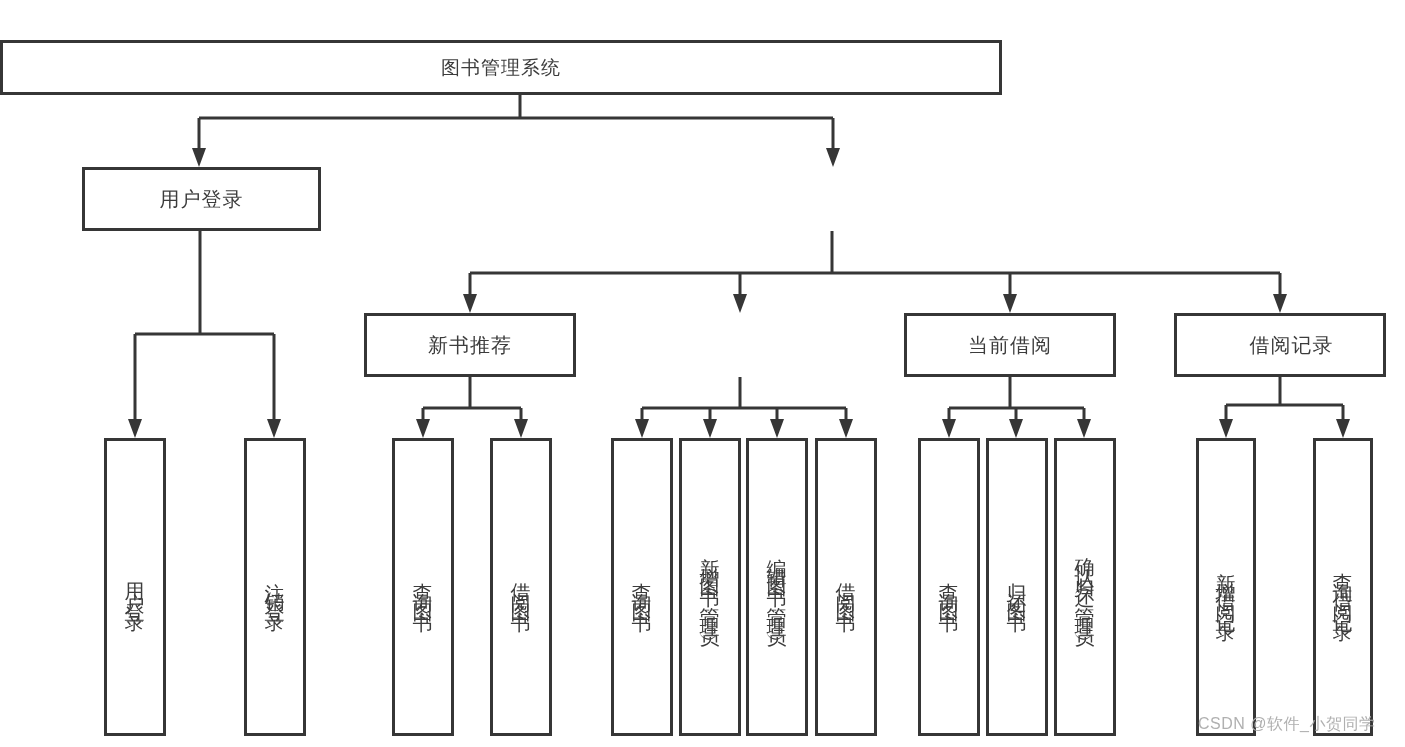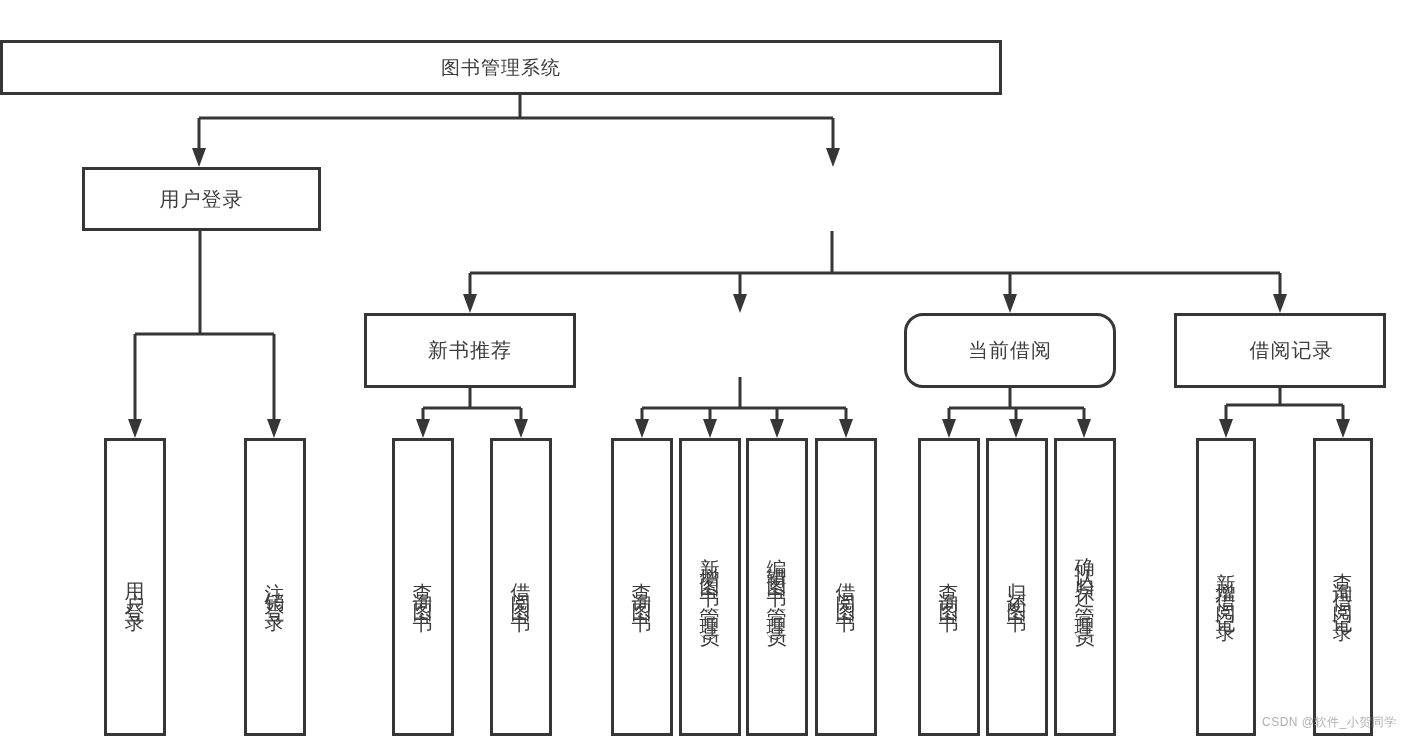--- a/index.html
+++ b/index.html
@@ -27,24 +27,24 @@
     background:#fff;
     display:flex;align-items:center;justify-content:center;
     color:var(--text);
     font-size:20px;
     letter-spacing:1px;
     white-space:nowrap;
   }
   .node-root{left:0;top:13px;width:1002px;height:55px;font-size:19px;margin-top:27px;}
   .node-l2-left{left:82px;top:167px;width:239px;height:64px;}
   .node-l2-right{left:712px;top:167px;width:240px;height:64px;}
-  .node-l3{top:313px;width:212px;height:75px;}
+  .node-l3{top:313px;width:212px;height:64px;}
   .l3-a{left:364px;}
   .l3-b{left:634px;}
-  .l3-c{left:904px;border-radius:19px;}
+  .l3-c{left:904px;}
   .l3-d{left:1174px;padding-left:23px;}
   .leaf{
     position:absolute;top:438px;width:62px;height:298px;
     border:3px solid var(--line);
     background:#fff;
     display:flex;align-items:center;justify-content:center;
     color:var(--text);
   }
   .leaf span{
     writing-mode:vertical-rl;
@@ -61,22 +61,22 @@
   .leaf-c1{left:611px;}
   .leaf-c2{left:679px;}
   .leaf-c3{left:746px;}
   .leaf-c4{left:815px;}
   .leaf-d1{left:918px;}
   .leaf-d2{left:986px;}
   .leaf-d3{left:1054px;}
   .leaf-e1{left:1196px;width:60px;}
   .leaf-e2{left:1313px;width:60px;}
   .watermark{
-    position:absolute;left:1262px;top:714px;
-    font-size:12px;color:var(--wm);
+    position:absolute;left:1198px;top:714px;
+    font-size:16px;color:var(--wm);
     letter-spacing:0.5px;
     z-index:5;white-space:nowrap;
   }
 </style>
 </head>
 <body>
 
 <div class="canvas">
 
   <svg class="connectors" viewBox="0 0 1405 747" xmlns="http://www.w3.org/2000/svg" aria-hidden="true">

